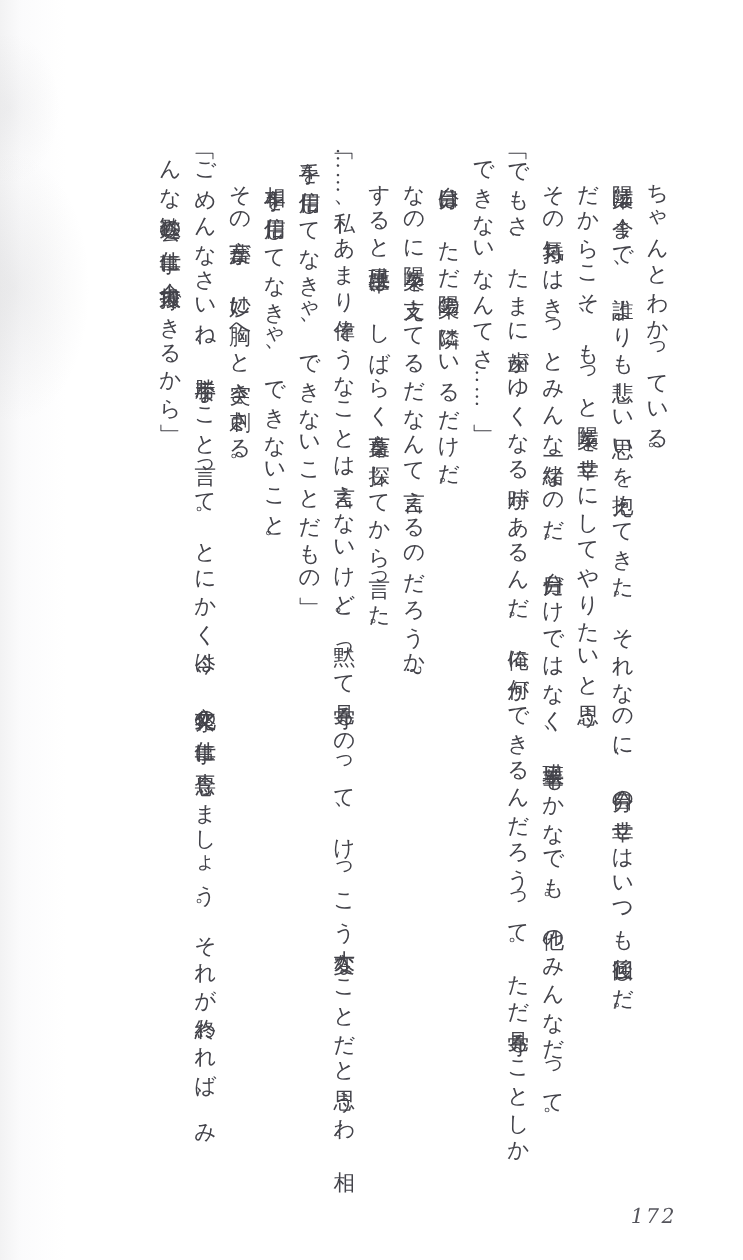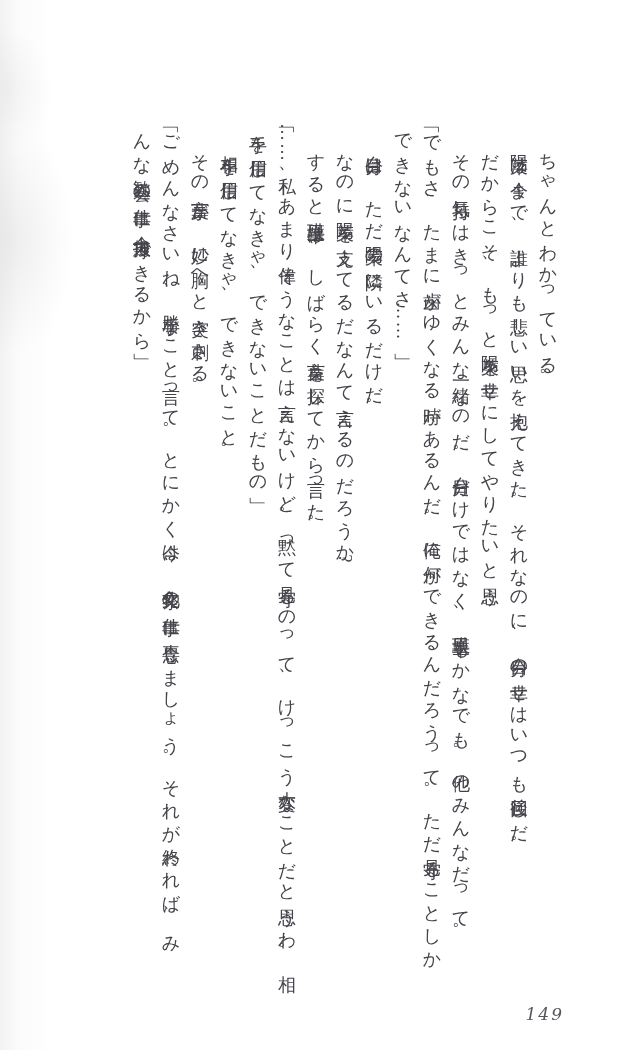--- a/index.html
+++ b/index.html
@@ -61,14 +61,14 @@
     <p class="indent">その気持ちはきっとみんな一緒なのだ。自分だけではなく、瑛里華もかなでも。他のみんなだって。</p>
     <p>「でもさ、たまに歯がゆくなる時があるんだ。俺に何ができるんだろうって。ただ見守ることしかできないなんてさ……」</p>
     <p class="indent">自分は、ただ陽菜の隣にいるだけだ。</p>
     <p class="indent">なのに陽菜を支えてるだなんて言えるのだろうか?</p>
     <p class="indent">すると瑛里華は、しばらく言葉を探してから言った。</p>
     <p>「……私、あまり偉そうなことは言えないけど。黙って見守るのって、けっこう大変なことだと思うわ。相手を信用してなきゃ、できないことだもの」</p>
     <p class="indent">相手を信用してなきゃ、できないこと。</p>
     <p class="indent">その言葉が、妙に胸へと突き刺さる。</p>
     <p>「ごめんなさいね、勝手なこと言って。とにかく今は、文化祭の仕事に専念しましょう。それが終われば、みんな歓送会の仕事に全力投球できるから」</p>
   </div>
-  <div class="page-number">149</div>
+  <div class="page-number">172</div>
 </div>
 
 </body></html>

